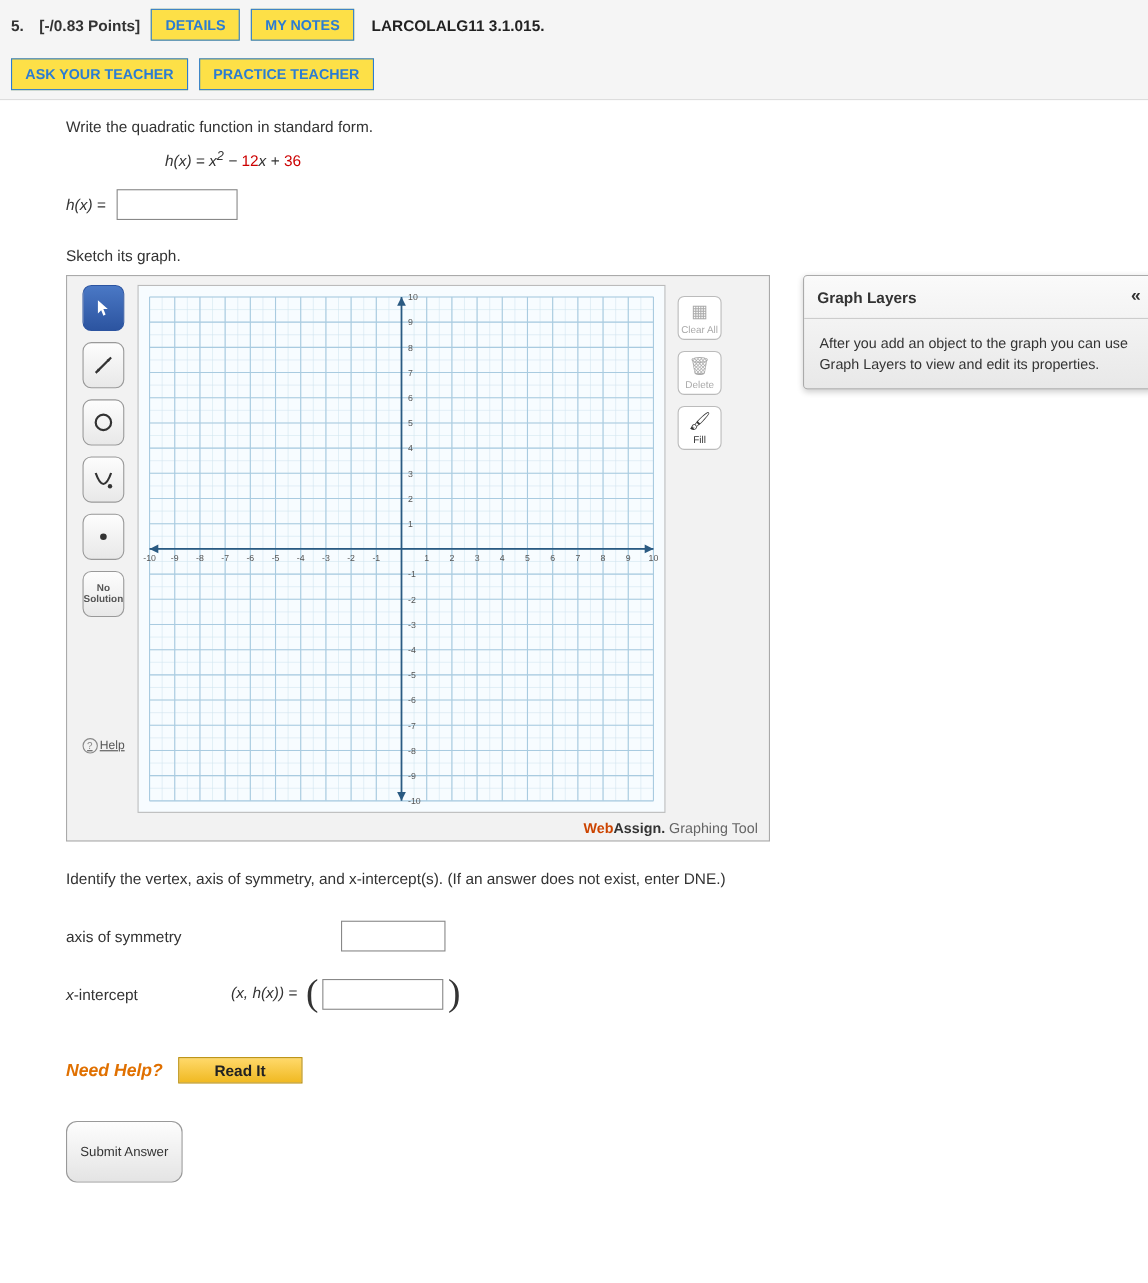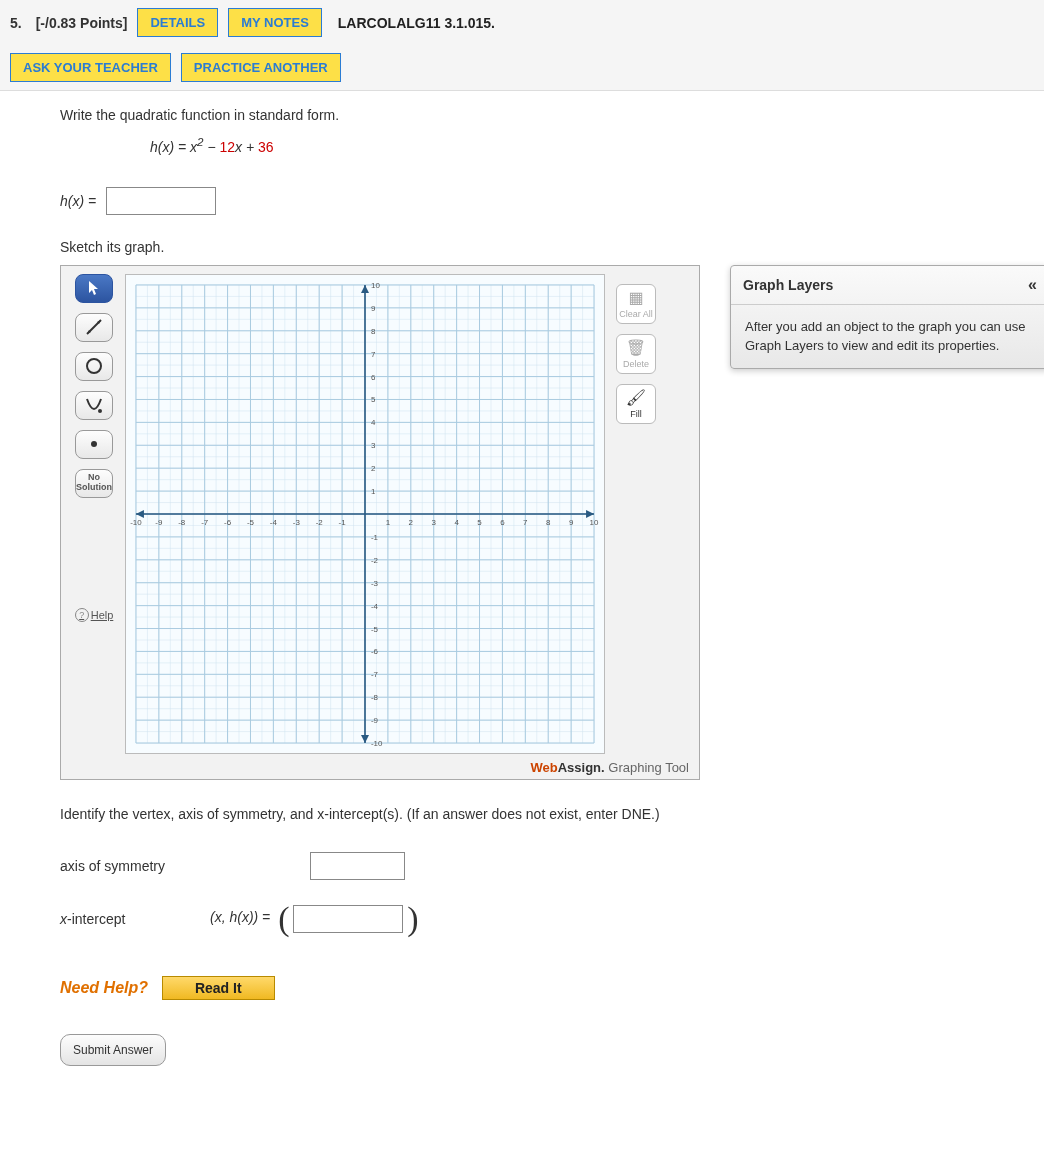--- a/index.html
+++ b/index.html
@@ -27,21 +27,21 @@
     color: #2b7cd3;
     background: #fde047;
     padding: 6px 12px;
     font-weight: bold;
     font-size: 13px;
     cursor: pointer;
   }
   .ref-text { font-weight: bold; color: #222; margin-left: 6px;}
   .content { padding: 16px 14px 20px 60px; }
   .prompt-line { margin-bottom: 12px; }
-  .formula-row { padding-left: 90px; font-style: italic; margin-bottom: 32px;}
+  .formula-row { padding-left: 90px; font-style: italic; margin-bottom: 18px;}
   .formula-row .red { color: #c00; font-style: normal;}
   .hx-row { margin-bottom: 24px; font-style: italic;}
   .hx-row input {
     width: 110px; height: 28px; border: 1px solid #888; margin-left: 6px;
   }
   .sketch-title { margin-bottom: 10px; }
 
   .graph-widget {
     border: 1px solid #aaa;
     background: #f2f2f2;
@@ -51,21 +51,21 @@
   }
   .gw-top { display: flex; gap: 6px; }
   .toolbar-left {
     width: 50px;
     display: flex;
     flex-direction: column;
     gap: 10px;
     align-items: center;
   }
   .tool-btn {
-    width: 38px; height: 29px;
+    width: 38px; height: 42px;
     border: 1px solid #999;
     background: linear-gradient(#fdfdfd,#e8e8e8);
     border-radius: 8px;
     display:flex;align-items:center;justify-content:center;
     cursor:pointer;
     font-size: 18px;
   }
   .tool-btn.selected {
     background: linear-gradient(#4a78c5,#2c54a0);
     color: #fff;
@@ -133,35 +133,35 @@
   .need-help-label { color:#e07000; font-weight:bold; font-style:italic; font-size:16px; margin-right:10px;}
   .readit-btn {
     display:inline-block;border:1px solid #b88a00;background:linear-gradient(#ffd96a,#f0b922);
     padding:3px 32px;font-weight:bold;font-size:14px;color:#222;cursor:pointer;
   }
 
   .submit-wrap { margin-top: 34px; }
   .submit-btn {
     display:inline-block;border:1px solid #999;border-radius:10px;
     background:linear-gradient(#fdfdfd,#e4e4e4);
-    padding:8px 12px;font-size:12px;color:#333;cursor:pointer;
+    padding:20px 12px;font-size:12px;color:#333;cursor:pointer;
   }
 </style>
 </head>
 <body>
 
 <div class="question-header">
   <span class="qnum">5.</span>
   <span style="font-weight:bold">[-/0.83 Points]</span>
   <span class="hdr-btn">DETAILS</span>
   <span class="hdr-btn">MY NOTES</span>
   <span class="ref-text">LARCOLALG11 3.1.015.</span>
   <div style="flex-basis:100%;height:0"></div>
   <span class="hdr-btn">ASK YOUR TEACHER</span>
-  <span class="hdr-btn">PRACTICE ANOTHER</span>
+  <span class="hdr-btn">PRACTICE TEACHER</span>
 </div>
 
 <div class="content">
 
   <div class="prompt-line">Write the quadratic function in standard form.</div>
 
   <div class="formula-row">
     <span>h(x) = x</span><sup>2</sup><span> − </span><span class="red">12</span><span>x + </span><span class="red">36</span>
   </div>
 

